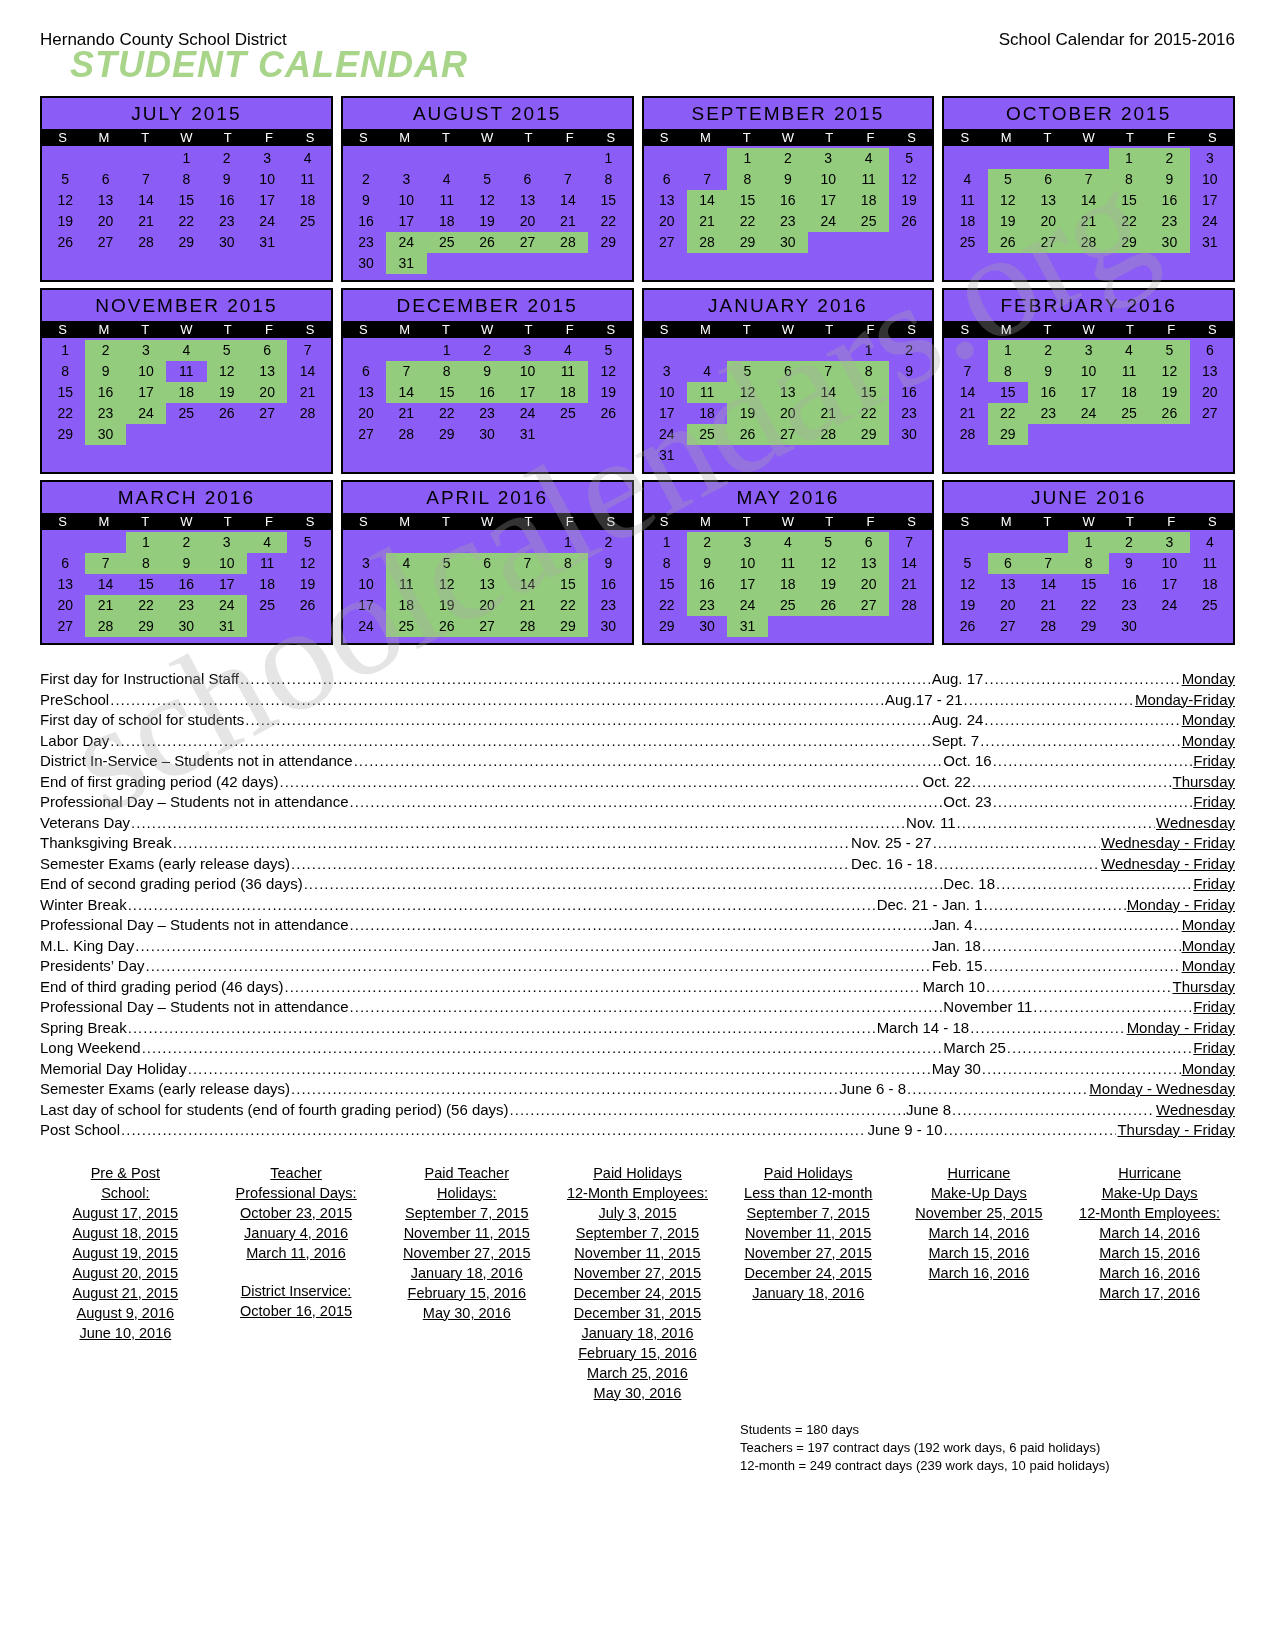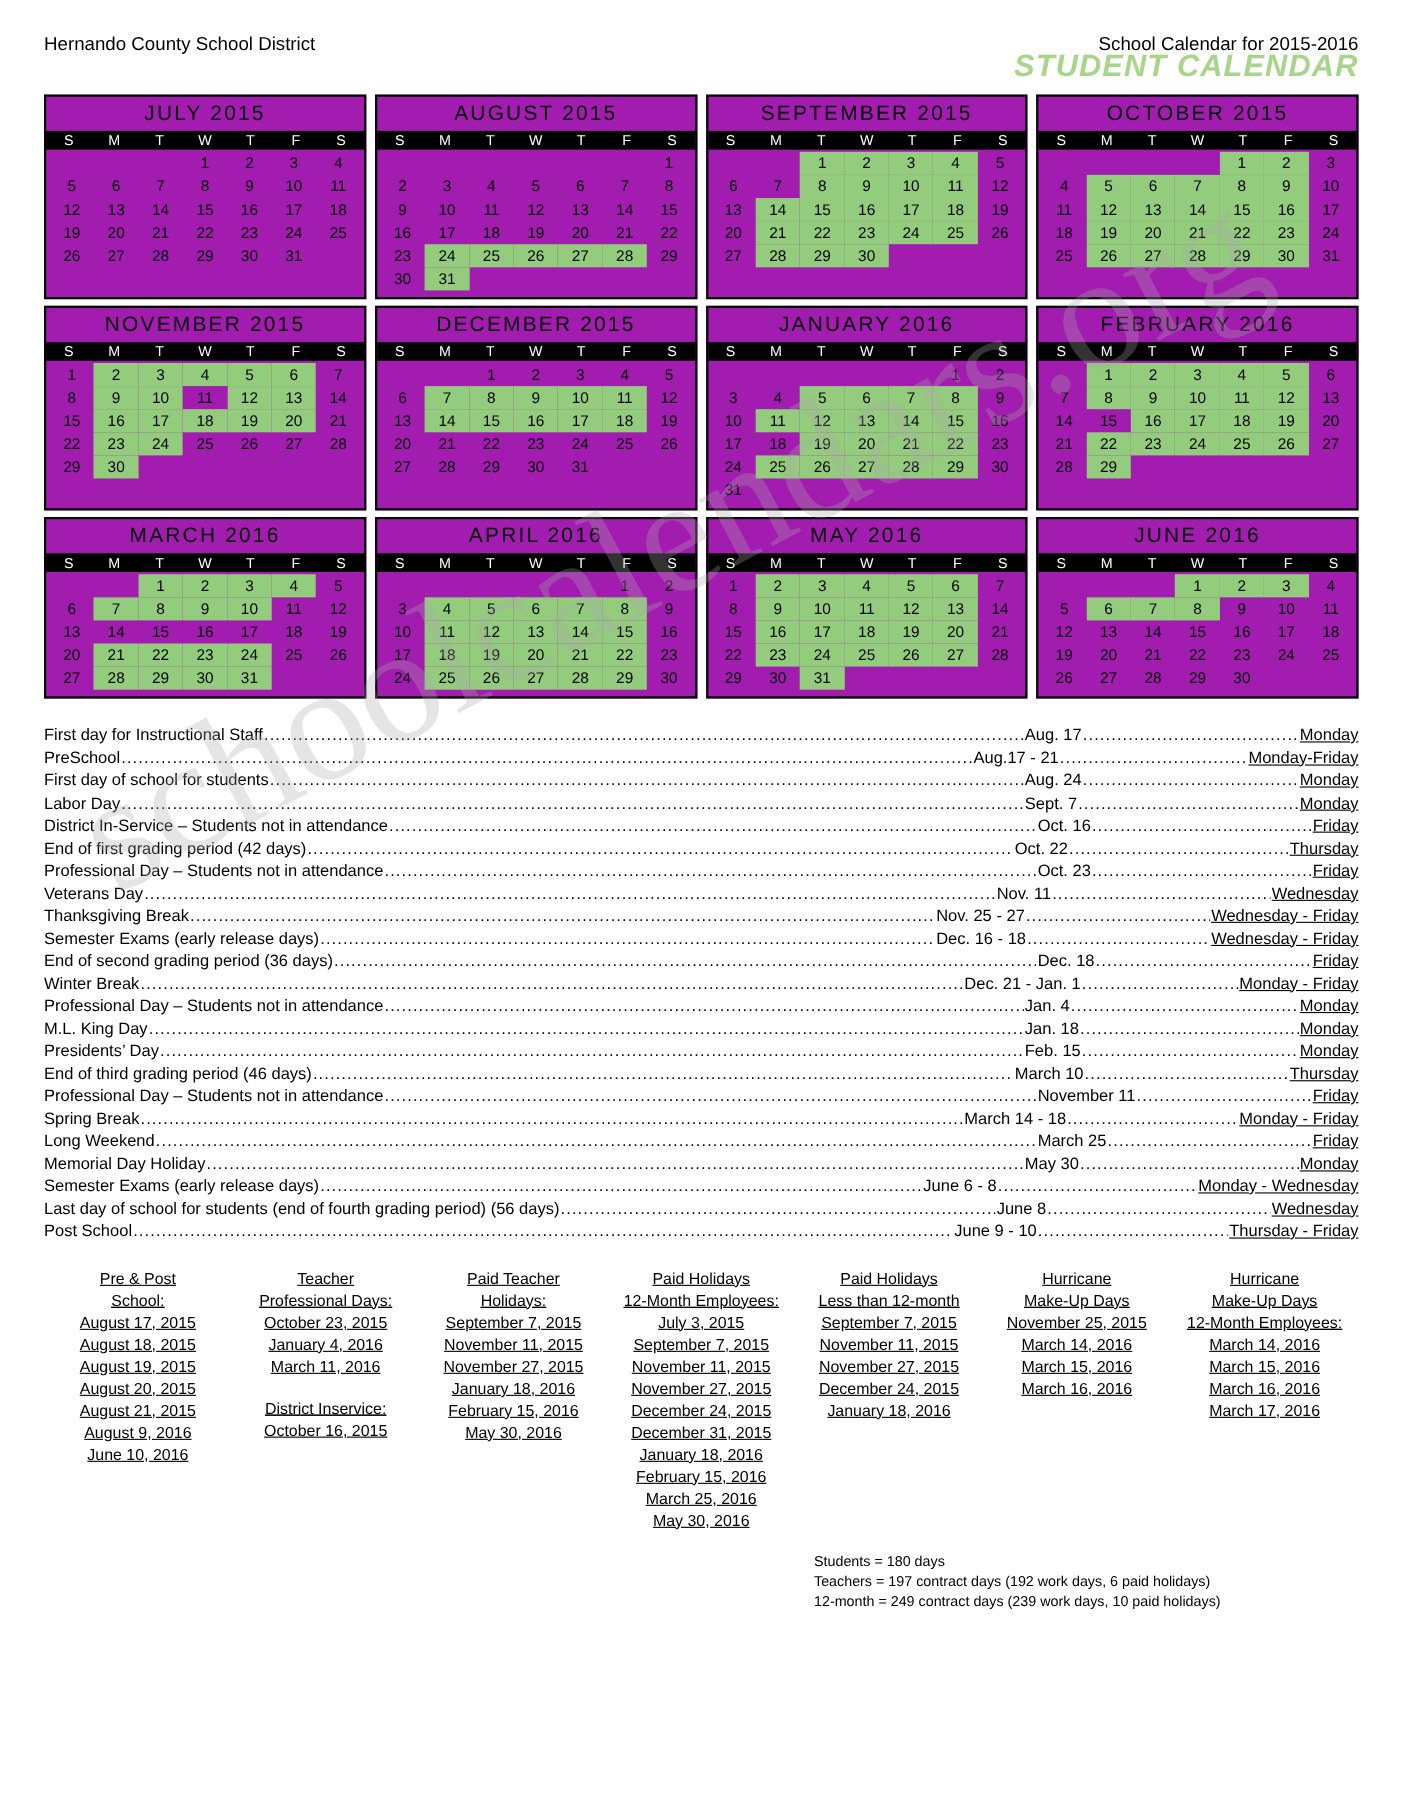--- a/index.html
+++ b/index.html
@@ -25,41 +25,41 @@
   
   .hdr {
     display: flex;
     justify-content: space-between;
     align-items: center;
     font-size: 17px;
   }
   .hdr-left { font-size: 17px; }
   .hdr-right { font-size: 17px; }
   .title {
-    text-align: right;
-    font-size: 28px;
+    text-align: left;
+    font-size: 36px;
     font-weight: bold;
     font-style: italic;
     color: #a8d58a;
     letter-spacing: 1px;
     margin: -6px 0 0 0;
     padding-left: 30px;
   }
   
   .cal-grid {
     margin-top: 10px;
     display: grid;
     grid-template-columns: repeat(4, 1fr);
     gap: 6px 8px;
   }
   .month {
     border: 2px solid #000;
     box-sizing: border-box;
     padding: 0;
-    background: #a21caf;
+    background: #8b5cf6;
   }
   .month-name {
     text-align: center;
     font-size: 19px;
     letter-spacing: 2px;
     padding: 5px 0 4px 0;
   }
   .dow-row {
     background: #000;
     color: #fff;

